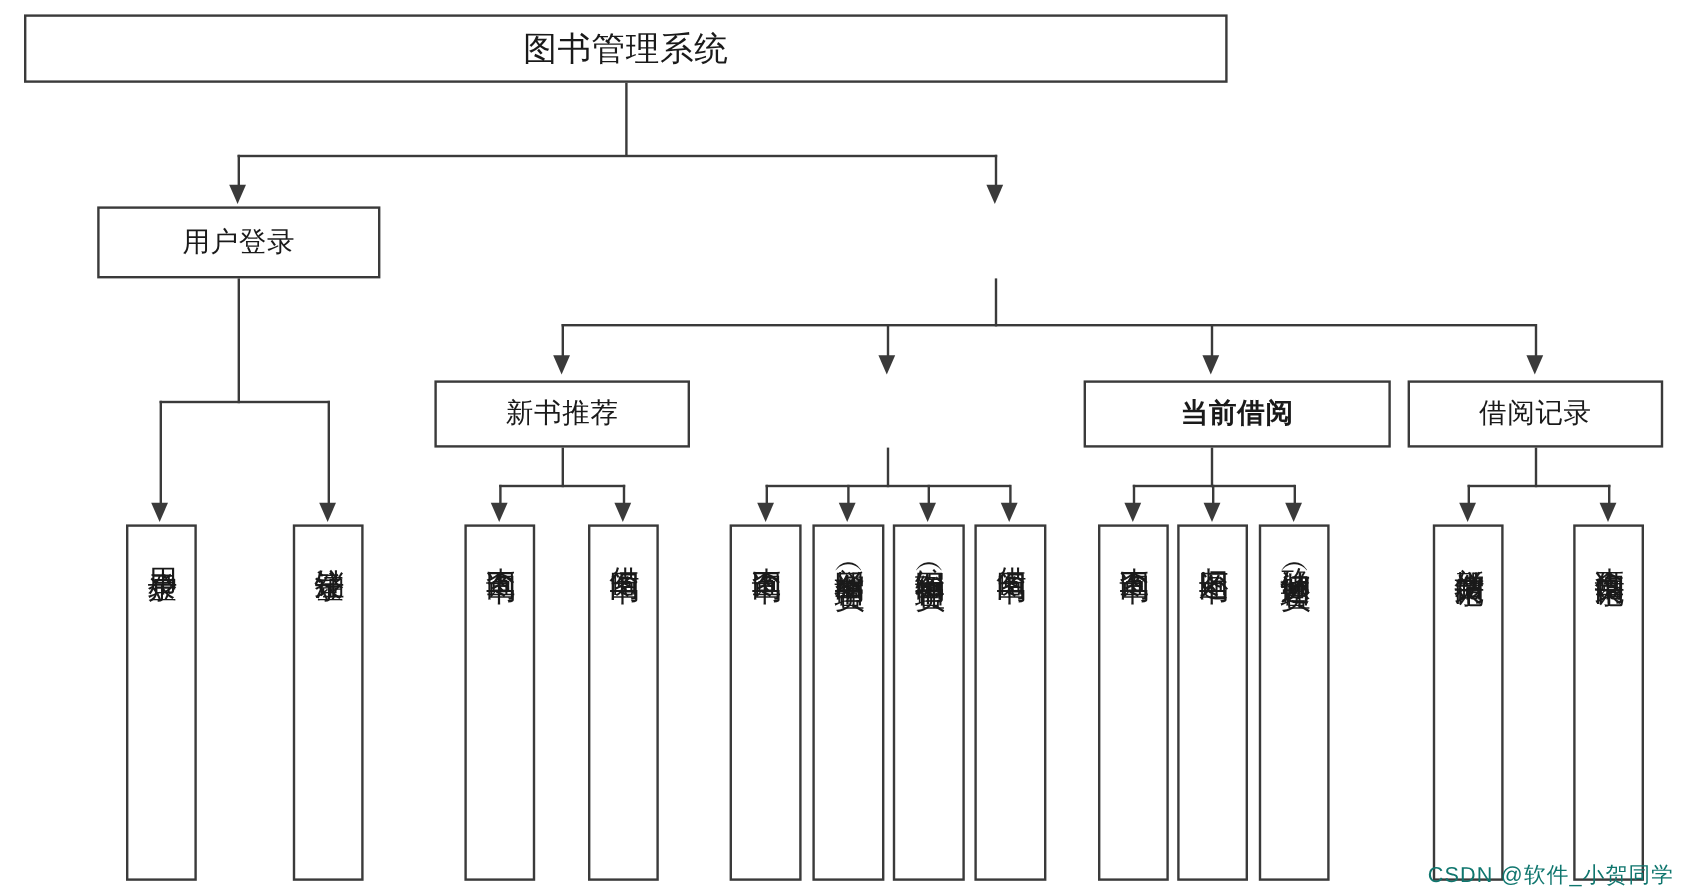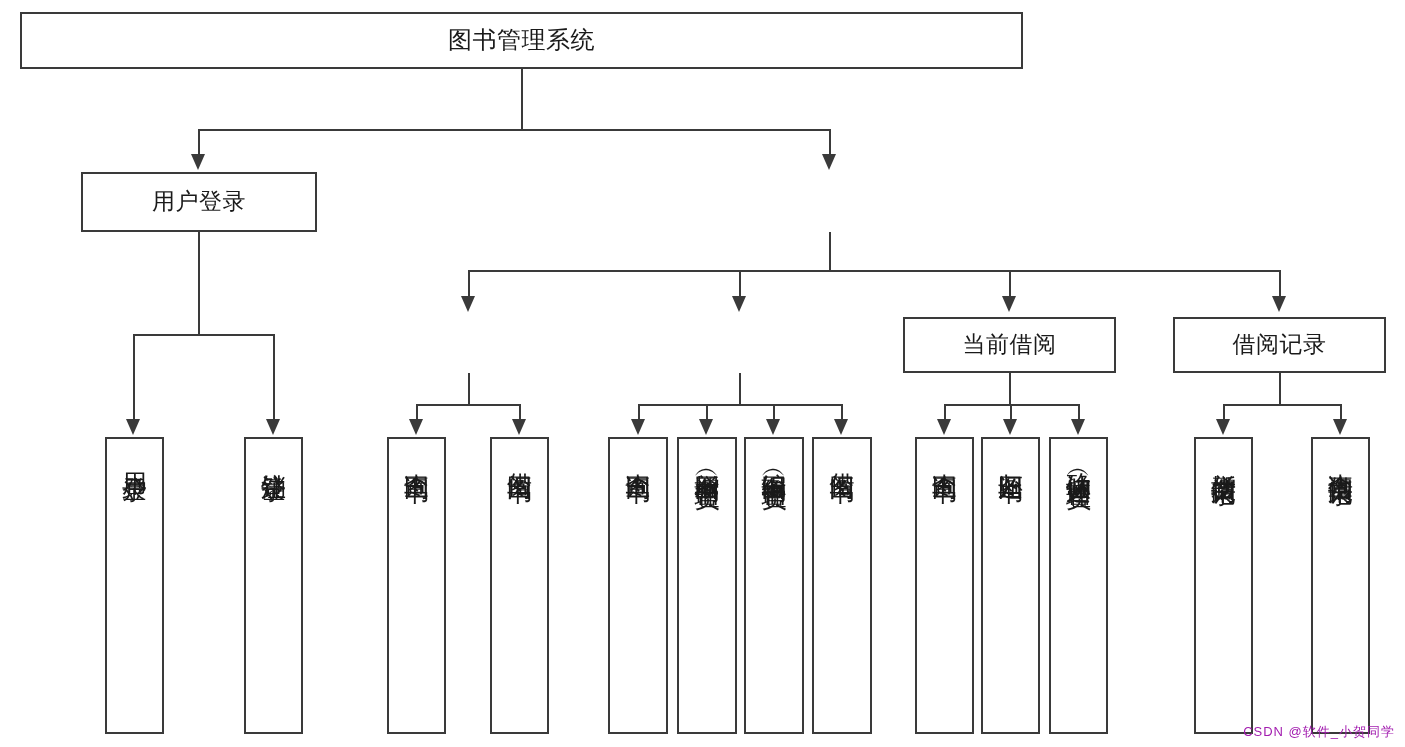--- a/index.html
+++ b/index.html
@@ -32,21 +32,21 @@
     text-align:center;
     line-height:1.18;
     white-space:pre;
   }
 
   
   .node.h .label{
     font-size:23px;
     letter-spacing:.5px;
   }
-  .node.root .label{font-size:24px;}
+  .node.root .label{font-size:28px;}
 
   
   .node.v{
     align-items:flex-start;
     padding-top:14px;
   }
   .node.v .label{
     writing-mode:vertical-rl;
     text-orientation:upright;
     -webkit-writing-mode:vertical-rl;
@@ -71,22 +71,22 @@
     border-left:7px solid transparent;
     border-right:7px solid transparent;
     border-top:16px solid #3a3a3a;
   }
 
   
   #watermark{
     position:absolute;
     right:10px;
     bottom:6px;
-    font-size:13px;
-    color:#a21caf;
+    font-size:18px;
+    color:#0f766e;
     letter-spacing:1px;
     user-select:none;
     white-space:nowrap;
   }
 </style>
 </head>
 <body>
 
 <div id="canvas">
 
@@ -118,21 +118,24 @@
   <div class="ln h" style="left:468px;top:270px;width:812px;"></div>
   <div class="ln v" style="left:468px;top:270px;height:28px;"></div>
   <div class="arrow" style="left:461px;top:296px;"></div>
   <div class="ln v" style="left:739px;top:270px;height:28px;"></div>
   <div class="arrow" style="left:732px;top:296px;"></div>
   <div class="ln v" style="left:1009px;top:270px;height:28px;"></div>
   <div class="arrow" style="left:1002px;top:296px;"></div>
   <div class="ln v" style="left:1279px;top:270px;height:28px;"></div>
   <div class="arrow" style="left:1272px;top:296px;"></div>
 
-  <div class="node h" style="left:903px;top:317px;width:213px;height:56px;">
+  <div class="node h" style="left:362px;top:317px;width:213px;height:56px;">
+    <span class="label">新书推荐</span>
+  </div>
+  <div class="node h" style="left:903px;top:317px;width:256px;height:56px;font-weight:bold;">
     <span class="label">当前借阅</span>
   </div>
   <div class="node h" style="left:1173px;top:317px;width:213px;height:56px;">
     <span class="label">借阅记录</span>
   </div>
 
   <div class="ln v" style="left:468px;top:373px;height:33px;"></div>
   <div class="ln h" style="left:416px;top:404px;width:105px;"></div>
   <div class="ln v" style="left:416px;top:404px;height:17px;"></div>
   <div class="arrow" style="left:409px;top:419px;"></div>

